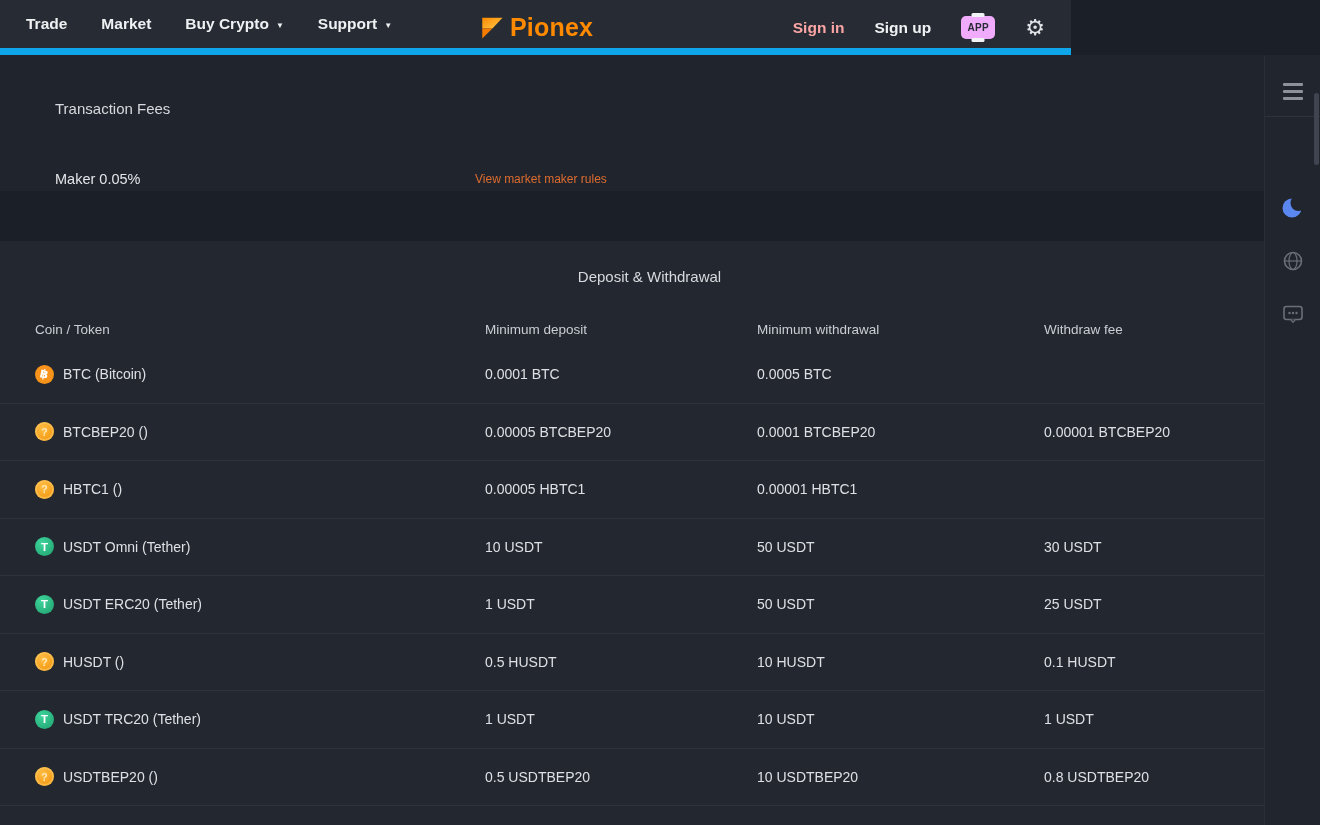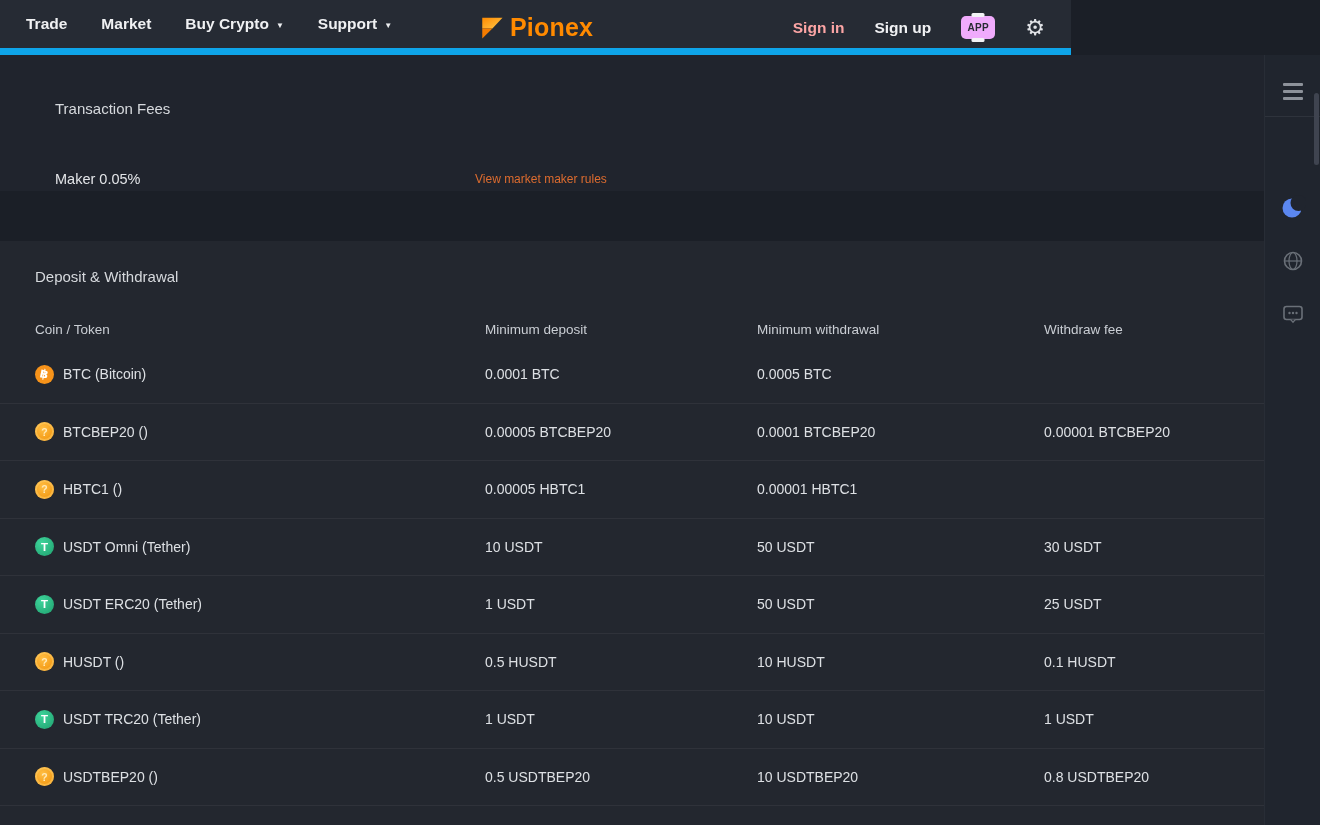--- a/index.html
+++ b/index.html
@@ -52,21 +52,21 @@
   .sec-title { font-size:15px; font-weight:500; color:#d6d9dd; padding-left:35px; }
   .section-fees .sec-title { padding-top:45px; }
   .fees-row { display:grid; grid-template-columns:420px 411px auto;
               padding-left:35px; margin-top:54px; align-items:center; }
   .fee-val { font-size:14.5px; color:#e3e5e8; }
   .rules-link { font-size:12px; color:#dd6c2f; cursor:pointer; }
 
   .gap-band { height:50px; background:#1b1f27; }
 
   .section-dw { background:#23272f; min-height:584px; }
-  .section-dw .sec-title { padding-top:27px; }
+  .section-dw .sec-title { padding-top:27px;text-align:center; }
   .thead { display:grid; grid-template-columns:450px 272px 287px 1fr;
            padding-left:35px; margin-top:37px; margin-bottom:9px;
            font-size:13.5px; color:#caced4; }
   .trow { display:grid; grid-template-columns:450px 272px 287px 1fr;
           padding-left:35px; height:57.5px; align-items:center;
           border-bottom:1px solid rgba(255,255,255,0.055);
           font-size:14px; color:#dde0e4; }
   .coin-cell { display:flex; align-items:center; gap:9px; }
   .coin-icon { width:19px; height:19px; border-radius:50%; flex:0 0 19px;
                display:flex; align-items:center; justify-content:center; }

